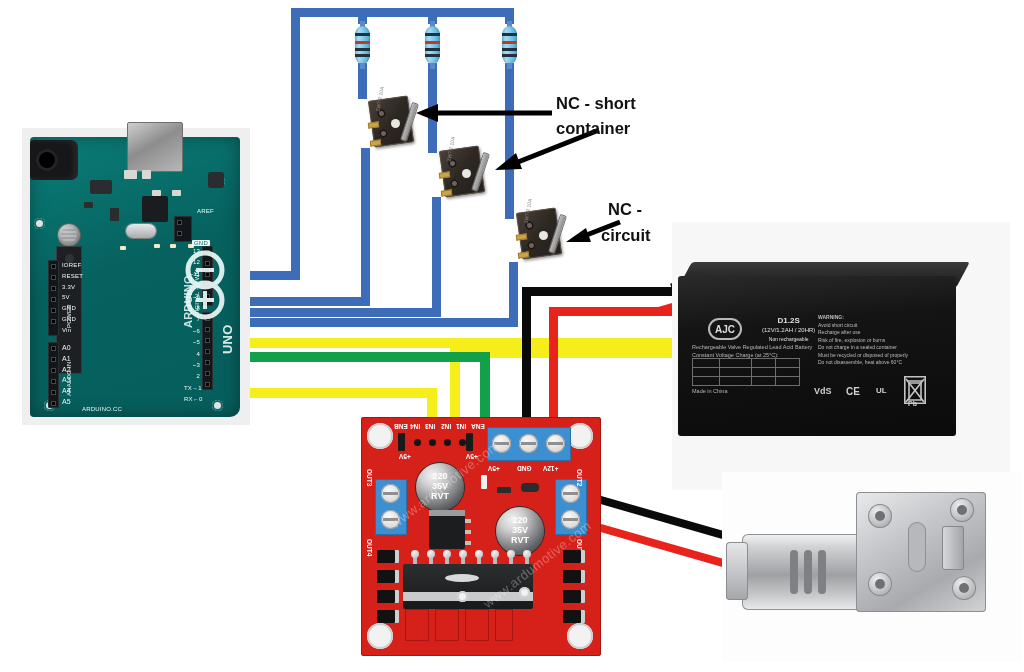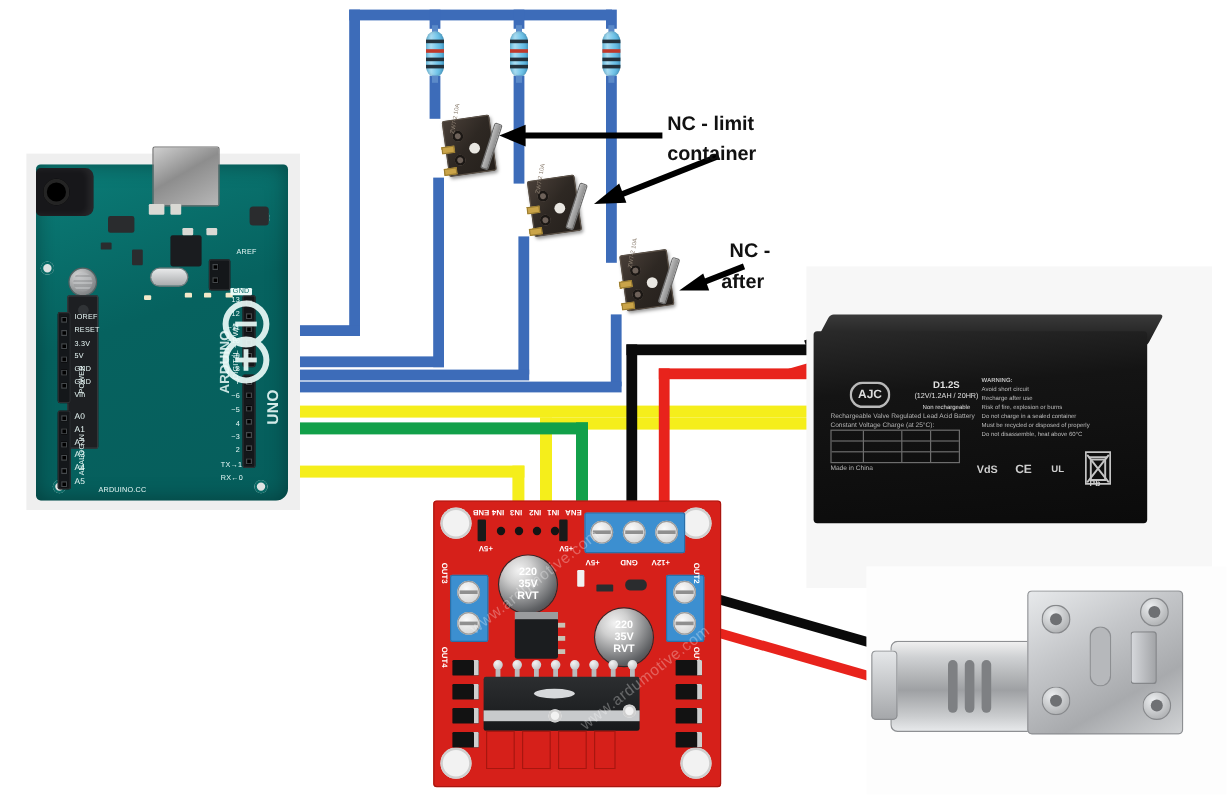--- a/index.html
+++ b/index.html
@@ -269,31 +269,31 @@
 
   <svg class="arrow" style="left:414px;top:100px;width:140px;height:26px;" viewBox="0 0 140 26">
     <path d="M138,13 L22,13" stroke="#000" stroke-width="5" fill="none"></path>
     <path d="M2,13 L24,4 L24,22 Z" fill="#000"></path>
   </svg>
   <svg class="arrow" style="left:489px;top:124px;width:112px;height:48px;" viewBox="0 0 112 48">
     <path d="M110,6 L24,40" stroke="#000" stroke-width="5" fill="none"></path>
     <path d="M6,46 L27,29 L33,45 Z" fill="#000"></path>
   </svg>
   <div class="lbl">
-    <span style="position:absolute;left:556px;top:92px;">NC - limit</span>
+    <span style="position:absolute;left:556px;top:92px;">NC - short</span>
     <span style="position:absolute;left:556px;top:117px;">container</span>
   </div>
 
   <svg class="arrow" style="left:564px;top:216px;width:58px;height:28px;" viewBox="0 0 58 28">
     <path d="M56,6 L20,20" stroke="#000" stroke-width="5" fill="none"></path>
     <path d="M2,26 L22,12 L27,26 Z" fill="#000"></path>
   </svg>
   <div class="lbl">
     <span style="position:absolute;left:608px;top:198px;">NC -</span>
-    <span style="position:absolute;left:601px;top:224px;">after</span>
+    <span style="position:absolute;left:601px;top:224px;">circuit</span>
   </div>
 
   <div class="wire yellow" style="left:222px;top:338px;width:480px;height:10px;"></div>
   <div class="wire yellow" style="left:692px;top:338px;width:10px;height:20px;"></div>
   <div class="wire yellow" style="left:450px;top:348px;width:252px;height:10px;"></div>
   <div class="wire yellow" style="left:450px;top:348px;width:10px;height:82px;"></div>
 
   <div class="wire green" style="left:222px;top:352px;width:268px;height:10px;"></div>
   <div class="wire green" style="left:480px;top:352px;width:10px;height:78px;"></div>
 

